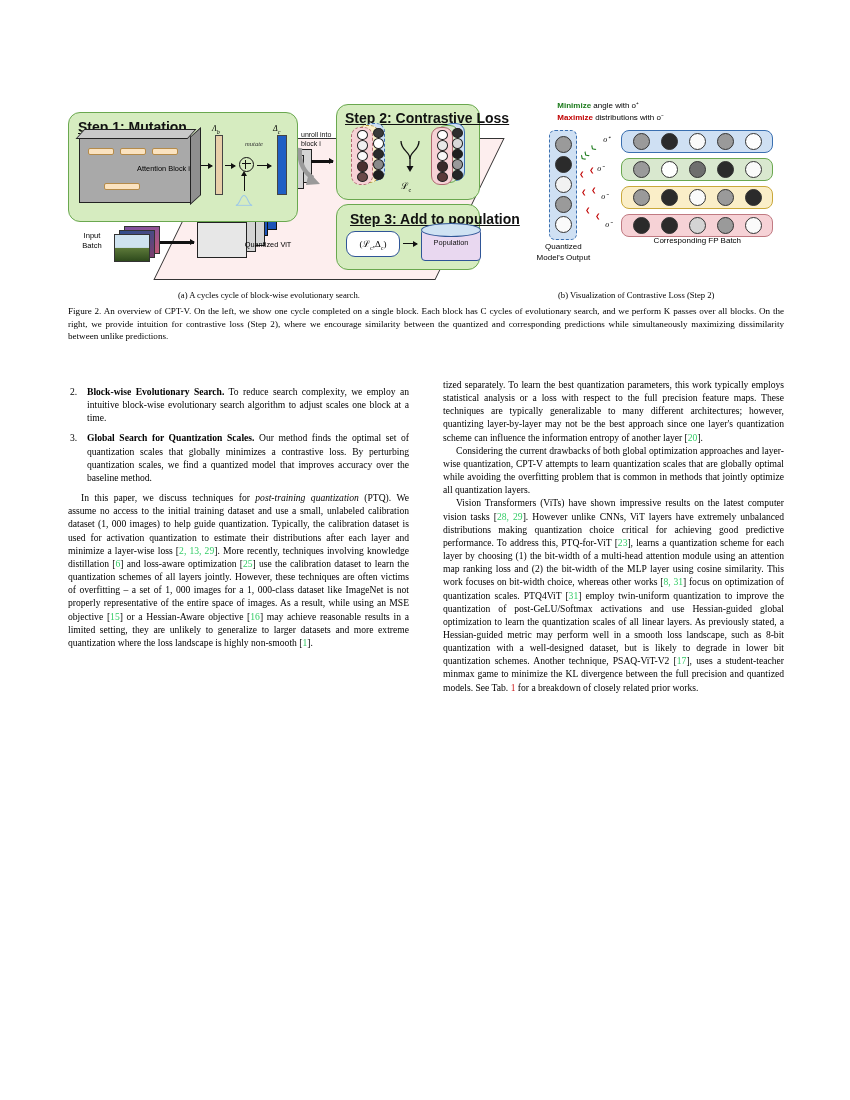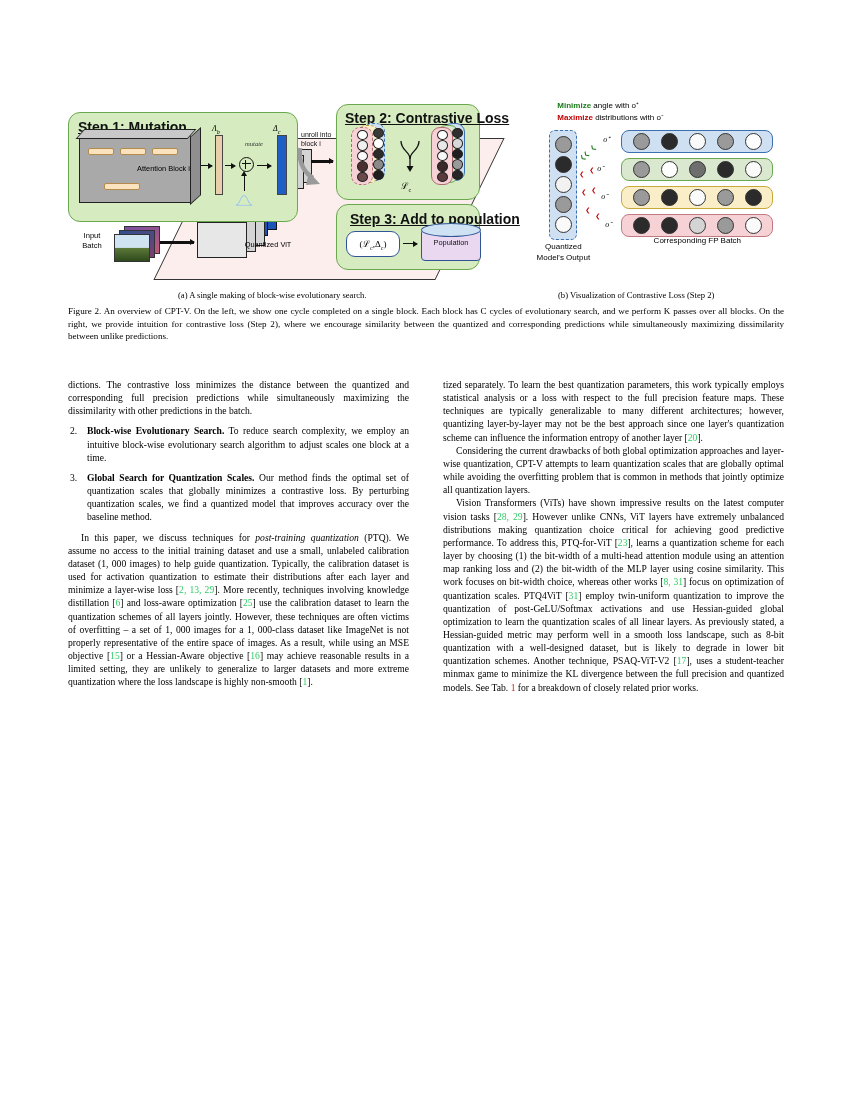--- a/index.html
+++ b/index.html
@@ -386,30 +386,29 @@
         <span class="chin" style="left:55px;top:44px;color:#1a7a1a;transform:rotate(-45deg);">❮</span>
         <span class="chin" style="left:44px;top:70px;color:#c00000;">❮</span>
         <span class="chin" style="left:54px;top:66px;color:#c00000;">❮</span>
         <span class="chin" style="left:46px;top:88px;color:#c00000;">❮</span>
         <span class="chin" style="left:56px;top:86px;color:#c00000;">❮</span>
         <span class="chin" style="left:50px;top:106px;color:#c00000;">❮</span>
         <span class="chin" style="left:60px;top:112px;color:#c00000;">❮</span>
       </div>
     </div>
 
-    <div class="subcap" style="left:110px;top:190px;">(a) A single making of block-wise evolutionary search.</div>
+    <div class="subcap" style="left:110px;top:190px;">(a) A cycles cycle of block-wise evolutionary search.</div>
     <div class="subcap" style="left:490px;top:190px;">(b) Visualization of Contrastive Loss (Step 2)</div>
   </div>
 
   <div class="caption">Figure 2. An overview of CPT-V. On the left, we show one cycle completed on a single block. Each block has C cycles of evolutionary search, and we perform K passes over all blocks. On the right, we provide intuition for contrastive loss (Step 2), where we encourage similarity between the quantized and corresponding predictions while simultaneously maximizing dissimilarity between unlike predictions.</div>
 
   <div class="cols">
 
     <div class="col left">
-      <p class="noind">dictions. The contrastive loss minimizes the distance between the quantized and corresponding full precision predictions while simultaneously maximizing the dissimilarity with other predictions in the batch.</p>
 
       <ul class="list">
         <li>
           <span class="num">2.</span>
           <b>Block-wise Evolutionary Search.</b><span> To reduce search complexity, we employ an intuitive block-wise evolutionary search algorithm to adjust scales one block at a time.</span>
         </li>
         <li>
           <span class="num">3.</span>
           <b>Global Search for Quantization Scales.</b><span> Our method finds the optimal set of quantization scales that globally minimizes a contrastive loss. By perturbing quantization scales, we find a quantized model that improves accuracy over the baseline method.</span>
         </li>

